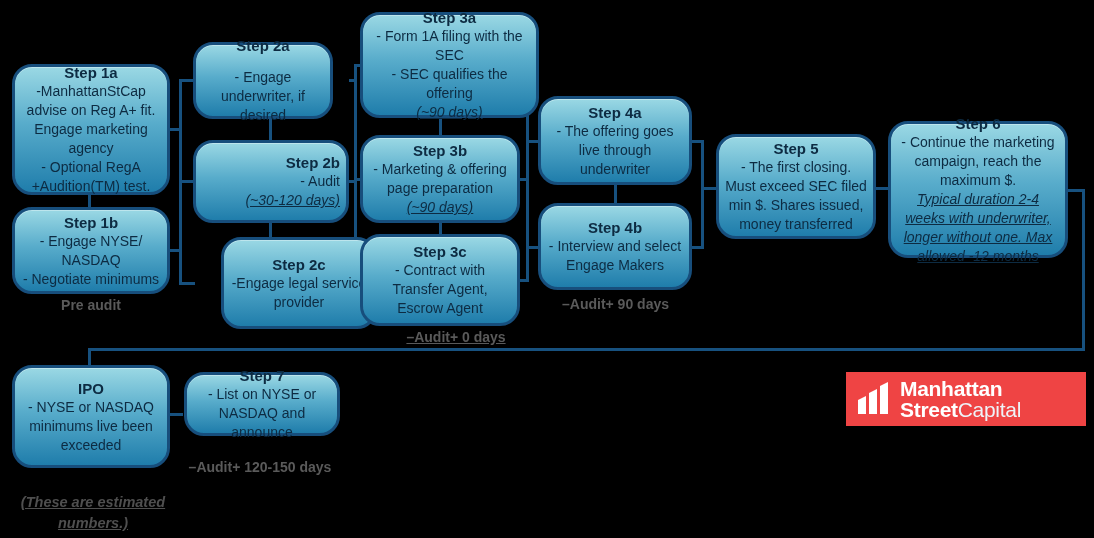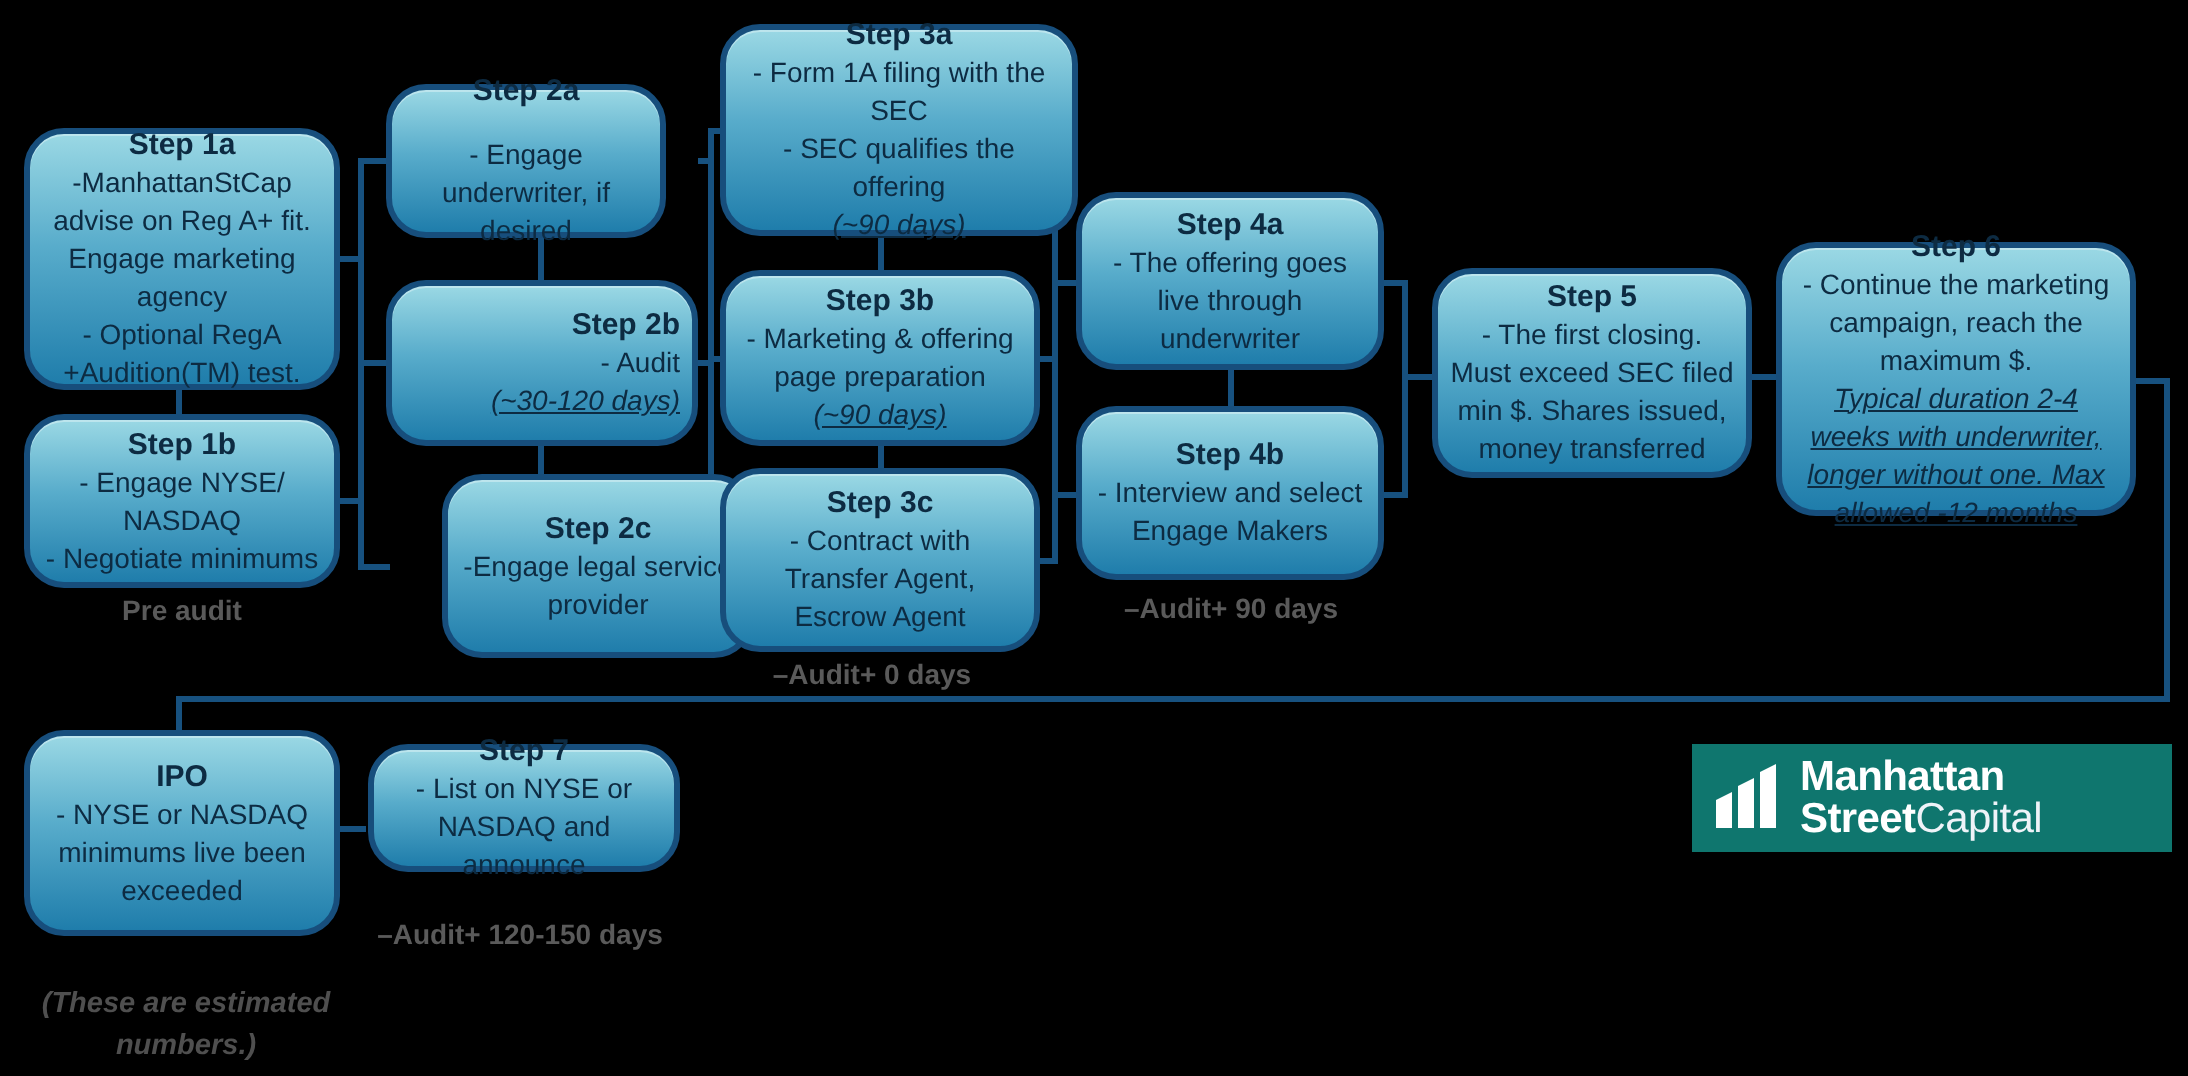--- a/index.html
+++ b/index.html
@@ -45,27 +45,28 @@
   }
   .estimate {
     position: absolute;
     color: #4f4f4f;
     font-weight: 700;
     font-style: italic;
     font-size: 14.5px;
     line-height: 21px;
     text-align: center;
     white-space: pre-line;
+    text-decoration: underline;
   }
   
   .logo {
     position: absolute;
     left: 846px; top: 372px;
     width: 240px; height: 54px;
-    background: #0f766e;
+    background: #ef4444;
     display: flex;
     align-items: center;
     padding: 6px 8px 6px 10px;
   }
   .logo-icon { width: 36px; height: 38px; margin-right: 8px; flex: 0 0 auto; }
   .logo-text { color: #ffffff; font-size: 21px; line-height: 21px; letter-spacing: -0.3px; }
   .logo-line1 { font-weight: bold; }
   .logo-bold { font-weight: bold; }
   .logo-light { font-weight: normal; color: #eef3f8; }
 </style>
@@ -191,21 +192,21 @@
     <div class="box-title">IPO</div>
     <div class="box-body">- NYSE or NASDAQ minimums live been exceeded</div>
   </div>
 
   <div class="box" style="left:184px; top:372px; width:156px; height:64px;">
     <div class="box-title">Step 7</div>
     <div class="box-body">- List on NYSE or NASDAQ and announce</div>
   </div>
 
   <div class="caption" style="left:12px; top:297px; width:158px;">Pre audit</div>
-  <div class="caption" style="left:356px; top:329px; width:160px;">–Audit+ 0 days</div>
+  <div class="caption" style="left:376px; top:329px; width:160px;text-decoration:underline;">–Audit+ 0 days</div>
   <div class="caption" style="left:528px; top:296px; width:175px;">–Audit+ 90 days</div>
   <div class="caption" style="left:165px; top:459px; width:190px;">–Audit+ 120-150 days</div>
   <div class="estimate" style="left:8px; top:492px; width:170px;">(These are estimated
 numbers.)</div>
 
   <div class="logo">
     <svg class="logo-icon" viewBox="0 0 36 38" xmlns="http://www.w3.org/2000/svg">
       <polygon points="2,34 2,20 10,16 10,34" fill="#ffffff"></polygon>
       <polygon points="13,34 13,13 21,9 21,34" fill="#ffffff"></polygon>
       <polygon points="24,34 24,6 32,2 32,34" fill="#ffffff"></polygon>

